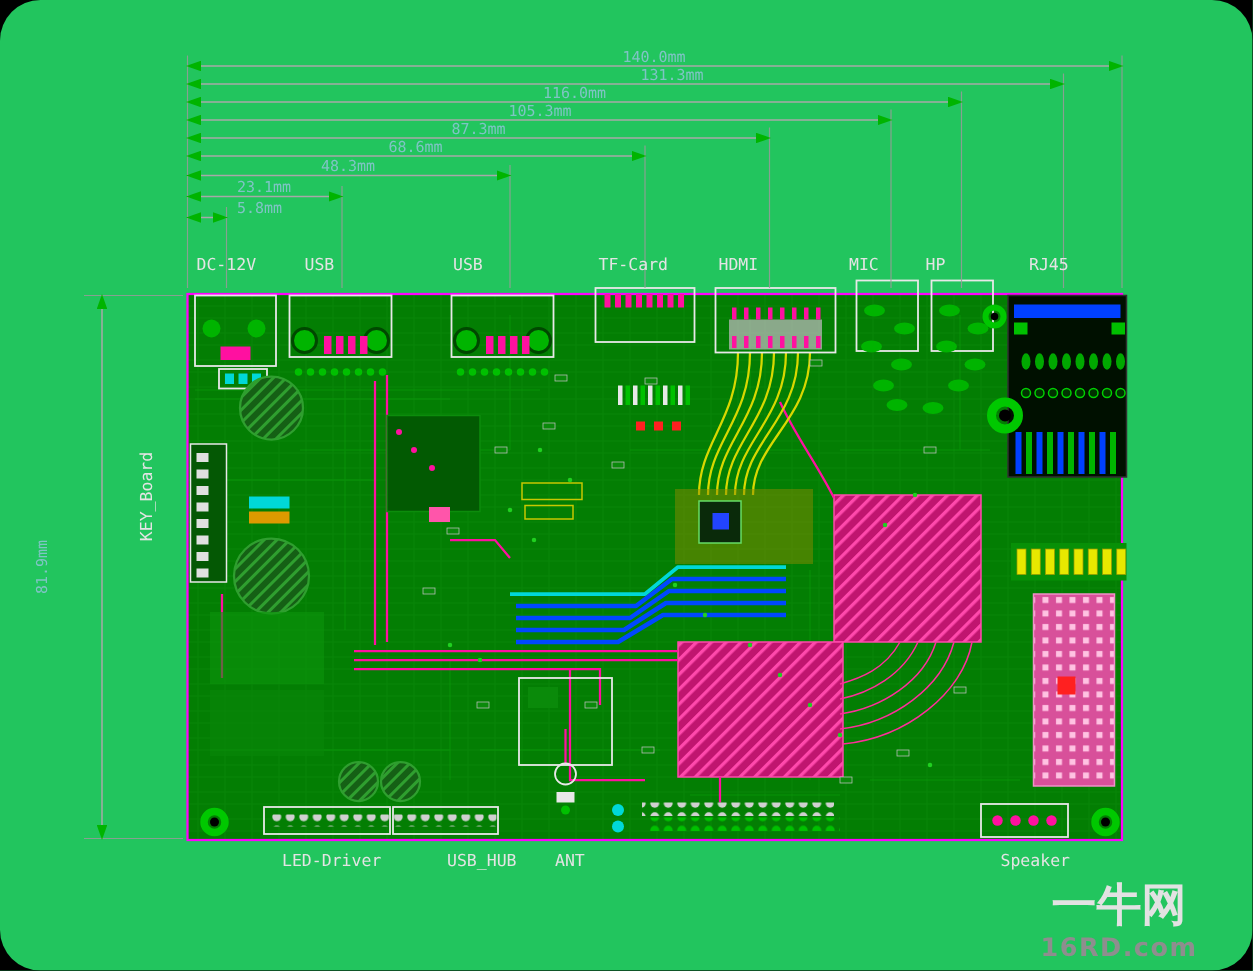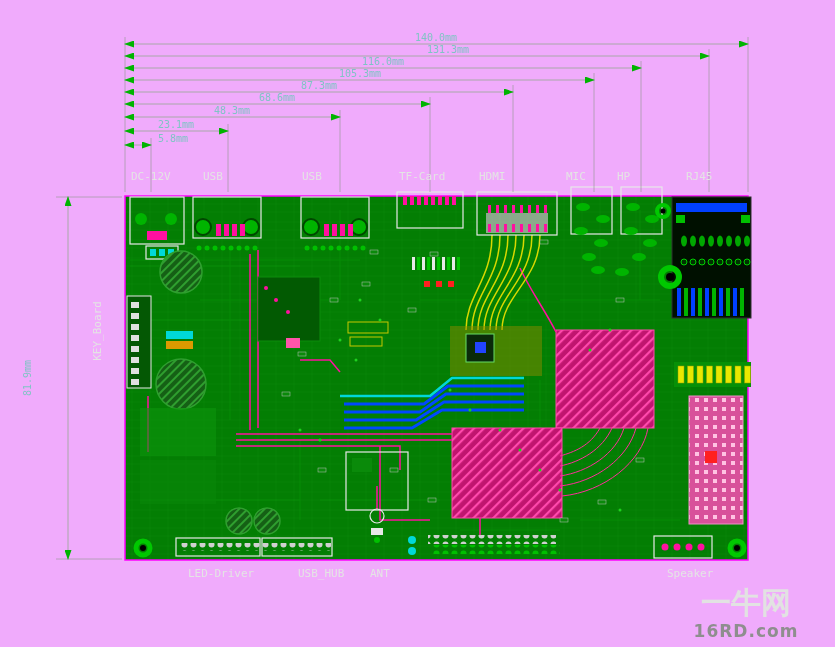--- a/index.html
+++ b/index.html
@@ -1,17 +1,17 @@
 <!DOCTYPE html>
 <html><head>
 <meta charset="utf-8">
 <style>
   html,body{margin:0;padding:0;background:#000;}
-  .stage{position:relative;width:835px;height:647px;background:#f0abfc;overflow:hidden;
-         font-family:"DejaVu Sans Mono","Liberation Mono",monospace;}
+  .stage{position:relative;width:835px;height:647px;background:#22c55e;overflow:hidden;
+         font-family:"DejaVu Sans Mono","Liberation Mono",monospace;border-radius:27px;}
   svg text{font-family:"DejaVu Sans Mono","Liberation Mono",monospace;}
   .dim-label{fill:#7FC4C4;font-size:10px;}
   .conn-label{fill:#E4E4E4;font-size:11px;}
   .wm1{fill:#E2E2E2;font-size:30px;font-weight:bold;font-family:"DejaVu Sans","Liberation Sans",sans-serif;}
   .wm2{fill:#8E8E8E;font-size:17px;font-weight:bold;letter-spacing:1px;
        font-family:"DejaVu Sans","Liberation Sans",sans-serif;}
   .dimline{stroke:#A8A8A8;stroke-width:1;}
   .extline{stroke:#9A9A9A;stroke-width:0.8;opacity:0.85;}
   .silk{stroke:#E8E8E8;fill:none;stroke-width:1.2;}
 </style>

